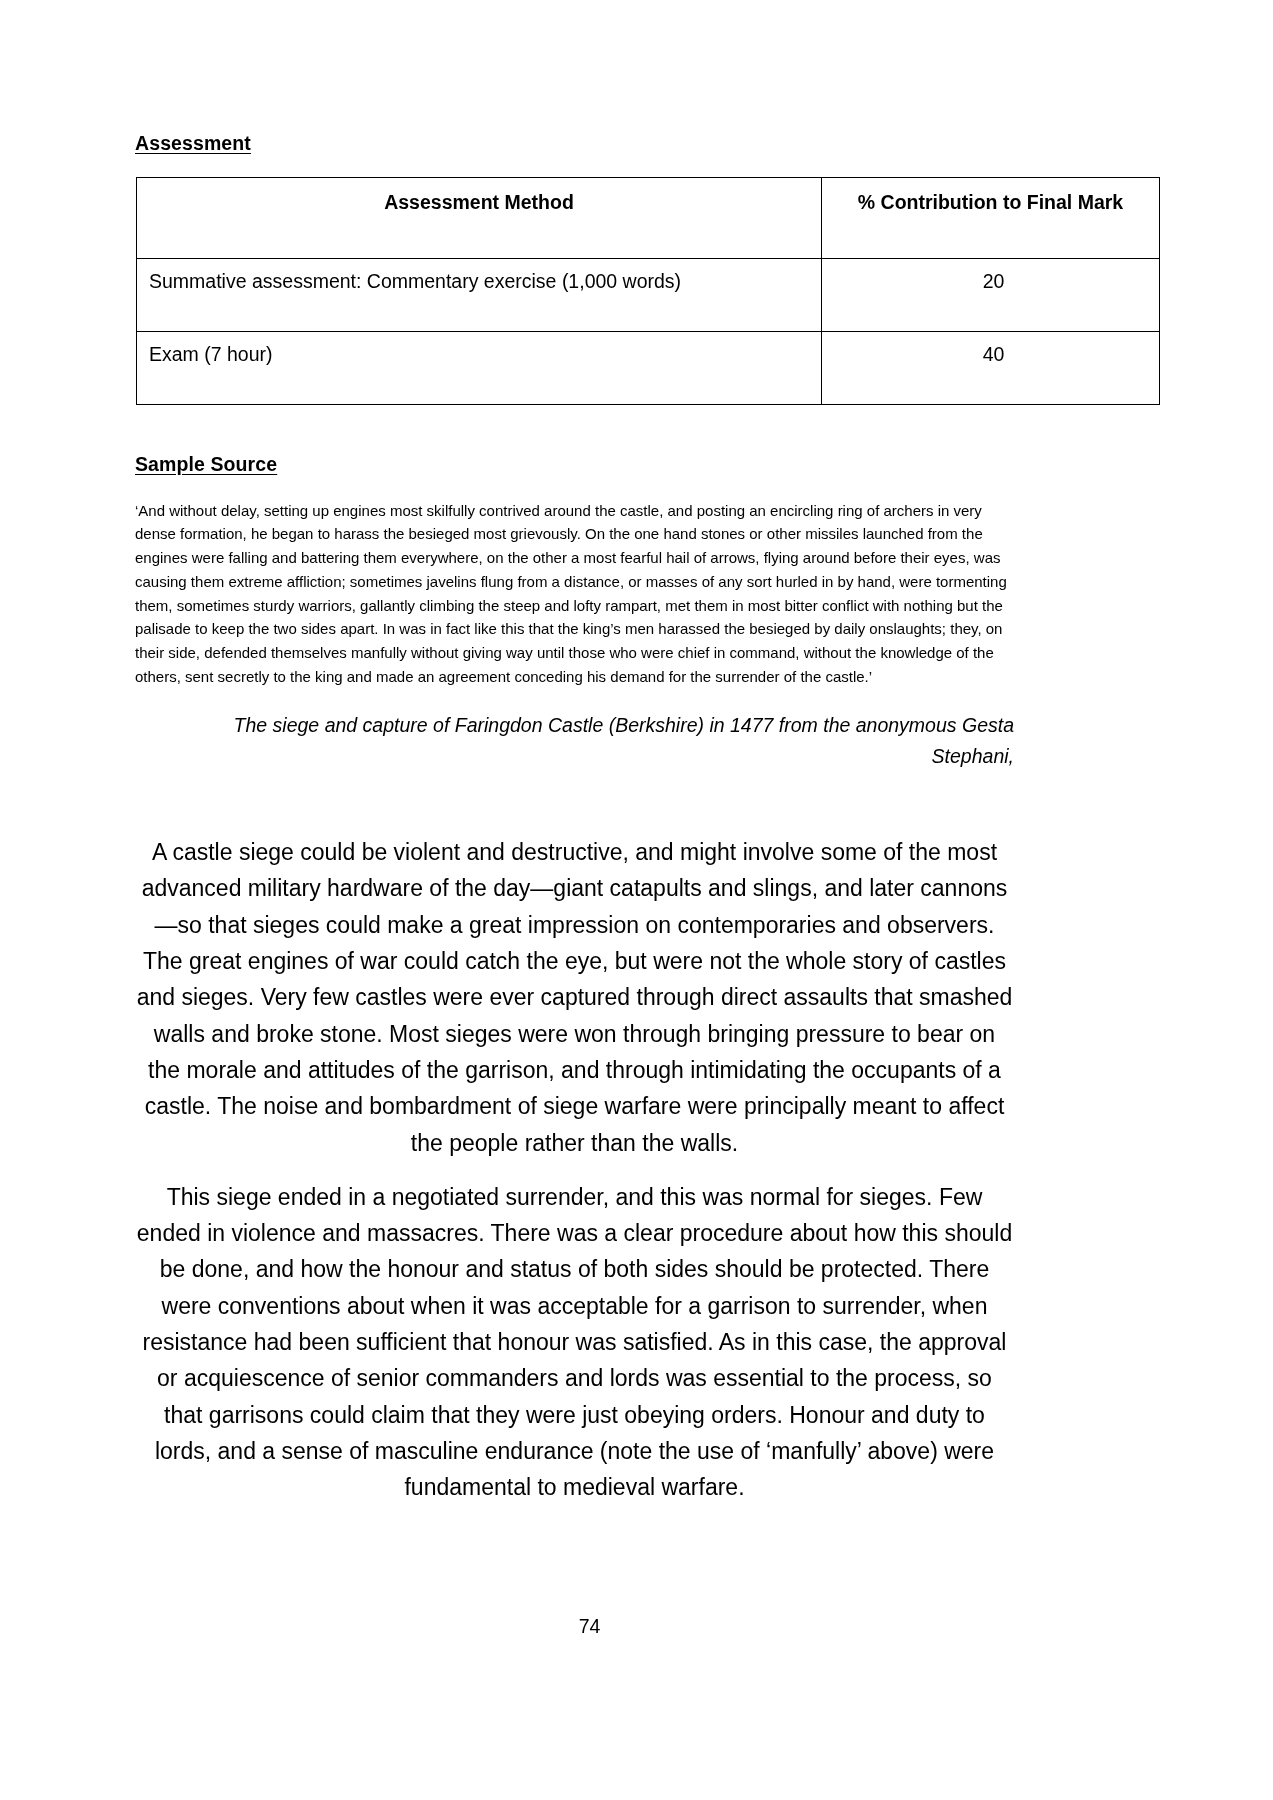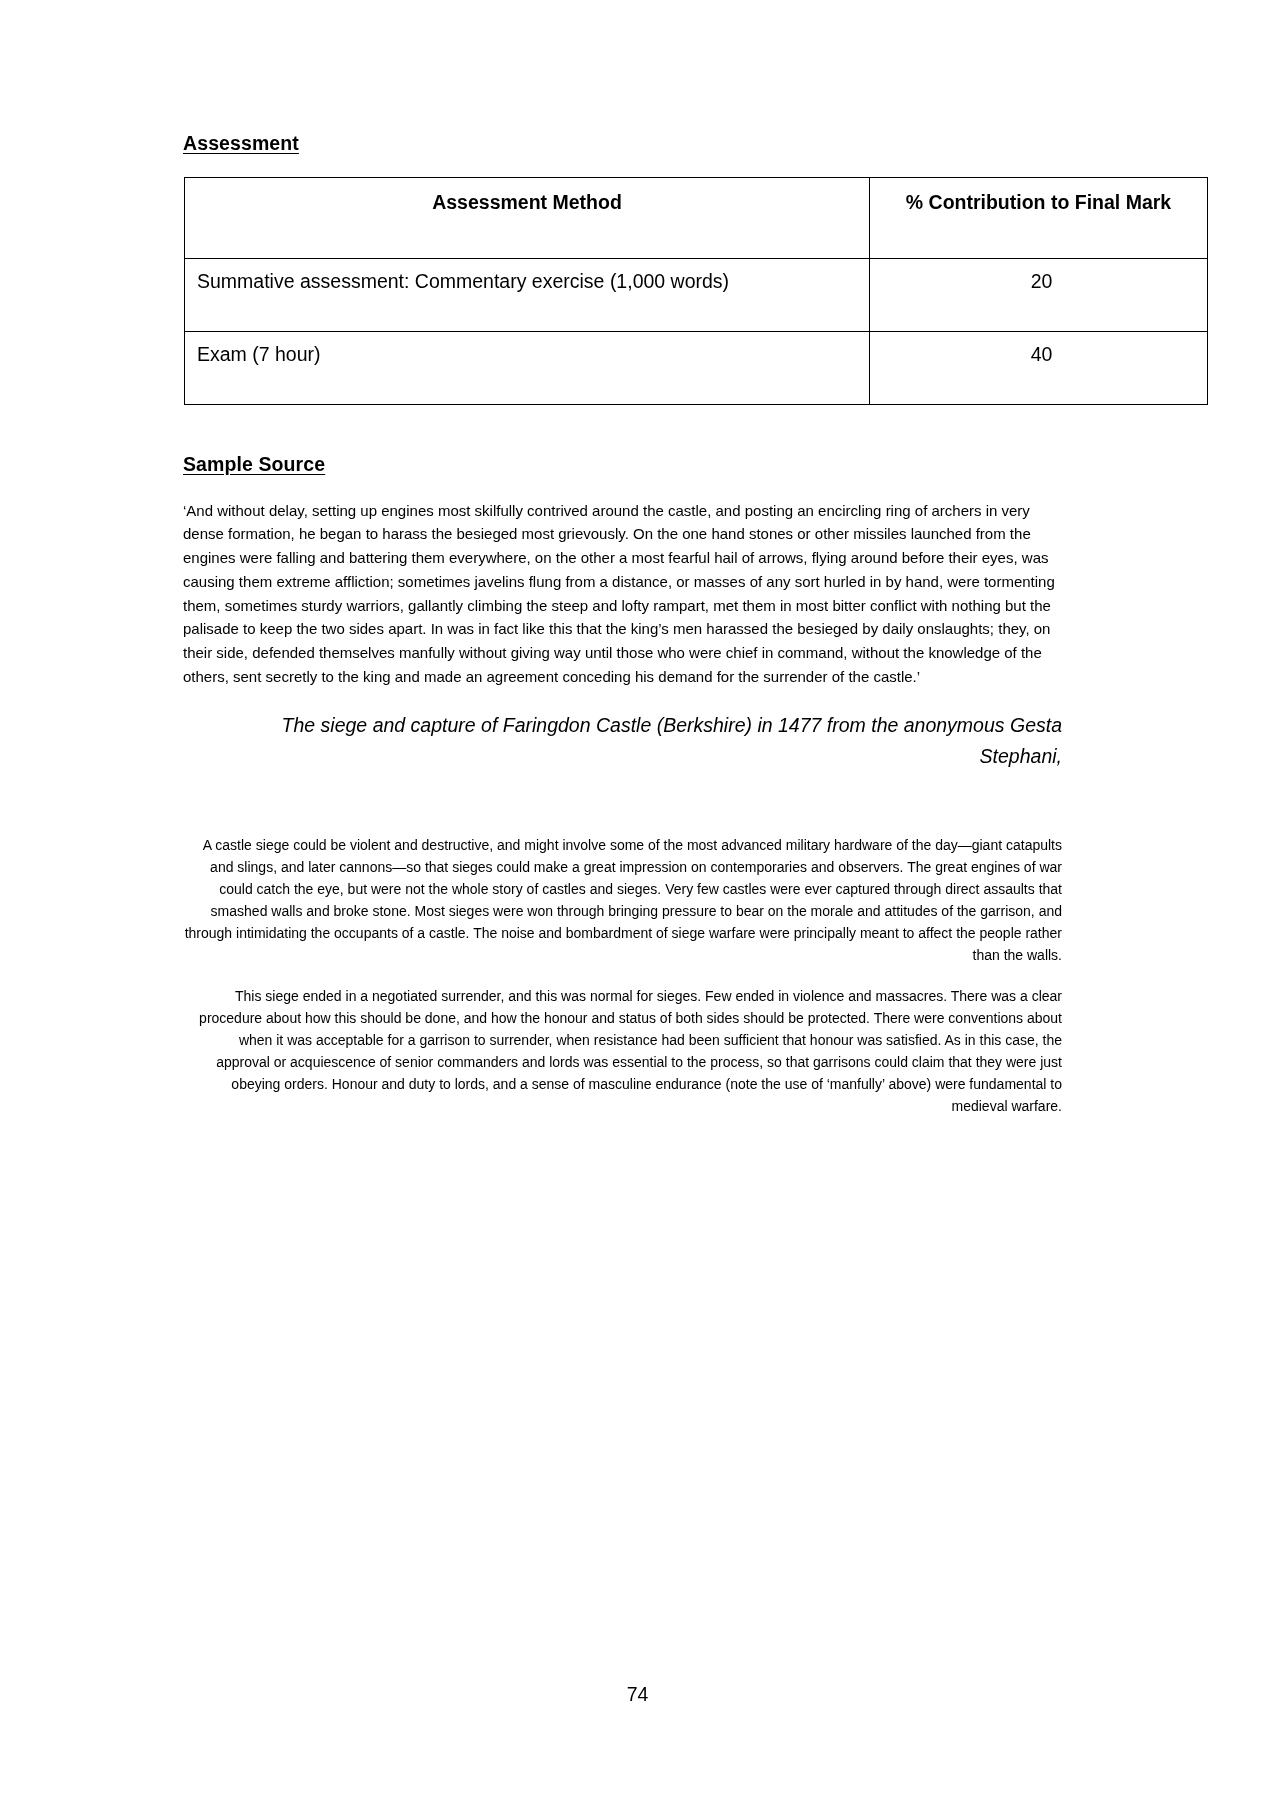--- a/index.html
+++ b/index.html
@@ -13,21 +13,20 @@
     font-family: "Liberation Sans", sans-serif;
     color: #000000;
     -webkit-font-smoothing: antialiased;
   }
   .page {
     position: relative;
     width: 1179px;
     min-height: 1800px;
     box-sizing: border-box;
     padding: 132px 165px 0 135px;
-    margin-left: 48px;
   }
   .section-heading {
     font-size: 19.5px;
     font-weight: bold;
     text-decoration: underline;
     text-underline-offset: 3px;
     letter-spacing: 0.1px;
     margin: 0 0 22px 0;
     line-height: 1.2;
   }
@@ -71,31 +70,31 @@
   .attribution {
     font-style: italic;
     font-size: 19.5px;
     line-height: 1.58;
     text-align: right;
     margin: 22px 0 0 0;
     padding-left: 18px;
   }
   .attribution .attr-line { display: block; }
   .body-para {
-    font-size: 14px;
+    font-size: 23px;
     line-height: 1.58;
     margin: 0 0 18px 0;
-    text-align: right;
+    text-align: center;
   }
   .spacer-lg { height: 62px; }
   .page-number {
     position: absolute;
     left: 0;
     right: 0;
-    top: 1682px;
+    top: 1614px;
     text-align: center;
     font-size: 19.5px;
     line-height: 1.3;
   }
 </style>
 </head>
 <body>
 
 <div class="page">
 

